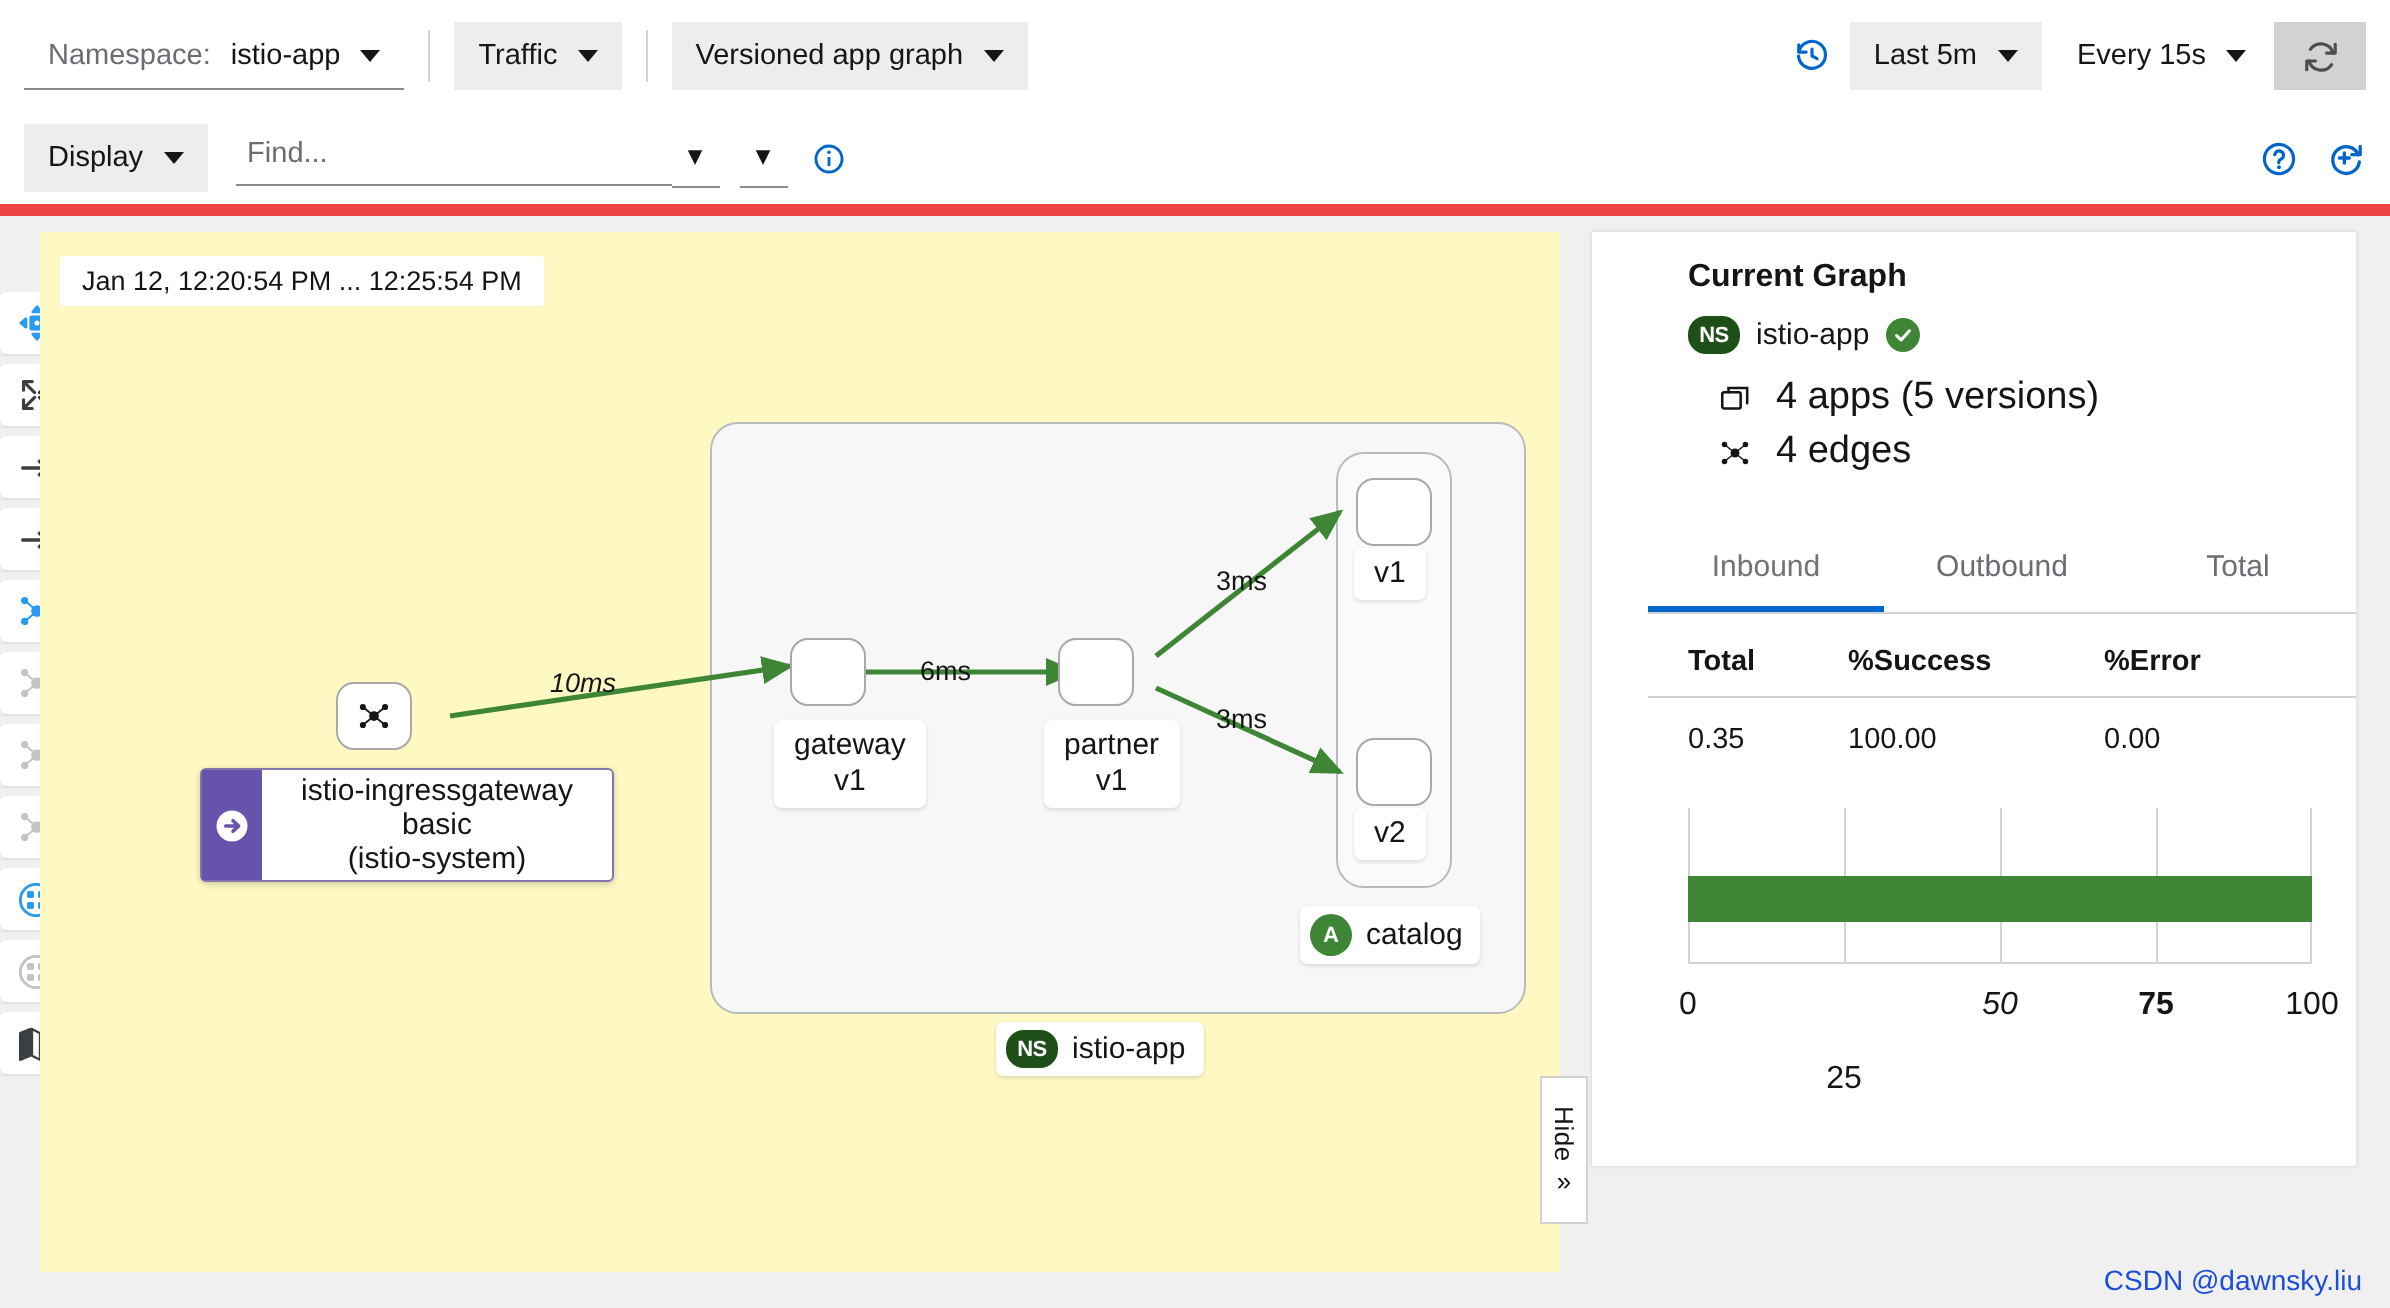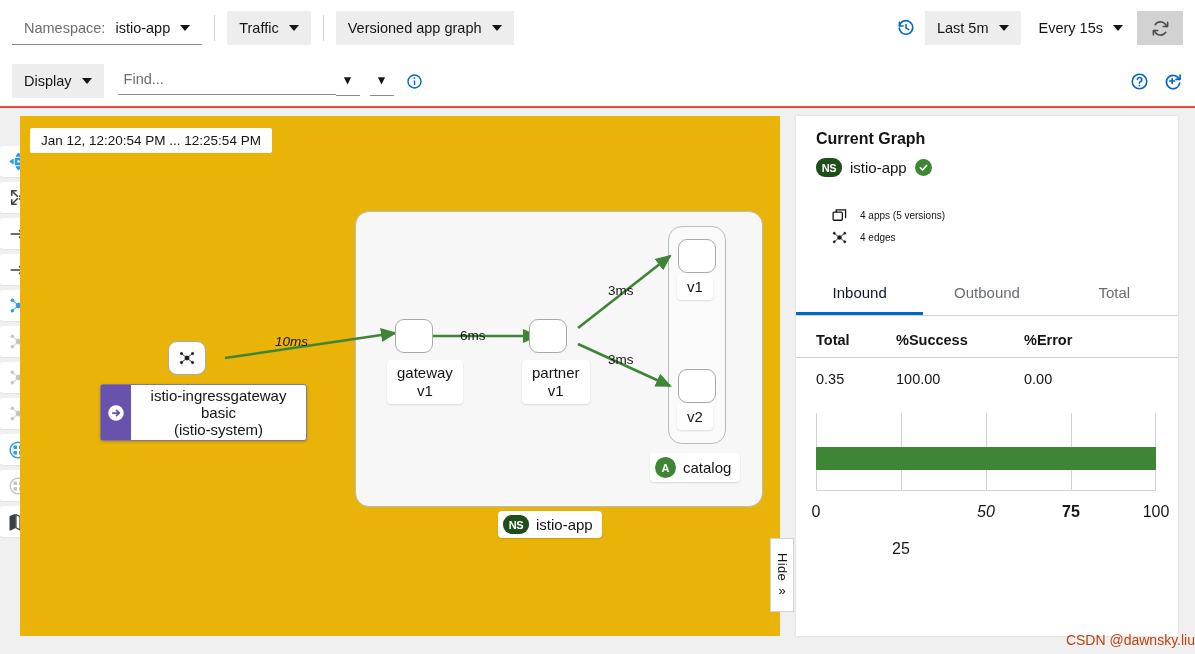--- a/index.html
+++ b/index.html
@@ -11,21 +11,21 @@
     font-size:14px;color:#151515;
     overflow:hidden;position:relative;
   }
   
   .toolbar{
     position:absolute;left:0;right:0;background:#ffffff;
     display:flex;align-items:center;
   }
   #toolbar-top{top:0;height:56px;padding:0 12px;box-sizing:border-box;}
   #toolbar-second{top:56px;height:52px;padding:0 12px;box-sizing:border-box;
-    border-bottom:2px solid #ef4444;}
+    border-bottom:6px solid #ef4444;}
   .ctl{
     display:flex;align-items:center;gap:10px;
     height:34px;padding:0 12px;box-sizing:border-box;
     font-size:14.5px;color:#151515;white-space:nowrap;cursor:pointer;
   }
   .ctl.plain{background:transparent;border:none;border-bottom:1px solid #8a8d90;}
   .ctl.grey{background:#ededed;border:none;}
   .caret{
     width:0;height:0;border-left:5px solid transparent;border-right:5px solid transparent;
     border-top:6px solid #151515;display:inline-block;
@@ -53,21 +53,21 @@
     width:24px;height:32px;border:none;border-bottom:1px solid #8a8d90;
     background:#fff;display:flex;align-items:center;justify-content:center;cursor:pointer;
   }
   .chev{font-size:13px;color:#151515;line-height:1;font-weight:bold;}
   .hidewrap input{width:230px;}
   .info-i{margin-left:12px;display:inline-flex;color:#06c;cursor:pointer;}
   .blue-ic{color:#06c;display:inline-flex;cursor:pointer;}
   
   #graph-canvas{
     position:absolute;left:20px;top:116px;width:760px;height:520px;
-    background:#eab308;
+    background:#fef9c3;
   }
   #time-range-badge{
     position:absolute;left:10px;top:12px;background:#fff;color:#151515;
     font-size:13.5px;padding:5px 11px;border-radius:2px;
   }
   
   #graph-tool-rail{
     position:absolute;left:0px;top:146px;display:flex;flex-direction:column;gap:5px;
   }
   .rail-btn{
@@ -118,37 +118,38 @@
   }
   #ingressgateway-text{
     flex:1;display:flex;align-items:center;justify-content:center;
     font-size:15px;line-height:17px;text-align:center;color:#151515;white-space:pre-line;
   }
   .edge-label{
     position:absolute;font-size:13.5px;color:#151515;background:transparent;
   }
   
   #side-panel{
-    position:absolute;left:796px;top:116px;width:382px;height:520px;
+    position:absolute;left:796px;top:116px;width:382px;height:467px;
     background:#fff;box-sizing:border-box;
     box-shadow:0 0 2px rgba(0,0,0,.14);
+    padding-left:28px;
   }
   #side-panel-header{padding:14px 20px 14px 20px;}
   #side-panel-title{font-size:16px;font-weight:bold;color:#151515;margin-bottom:10px;}
   #side-panel-ns{display:flex;align-items:center;gap:8px;font-size:15px;color:#151515;}
   .check-circle{width:17px;height:17px;border-radius:50%;background:#3e8635;
     display:flex;align-items:center;justify-content:center;}
-  #side-panel-stats{margin:30px 0 2px 14px;font-size:10px;color:#151515;}
+  #side-panel-stats{margin:11px 0 2px 14px;font-size:19px;color:#151515;}
   .stat-row{display:flex;align-items:center;gap:12px;margin-bottom:5px;}
   .stat-ic{width:18px;display:flex;align-items:center;justify-content:center;}
   #side-tabs{display:flex;border-bottom:1px solid #d2d2d2;margin-top:6px;}
   .tab{
     flex:1;text-align:center;padding:13px 0 11px 0;font-size:15px;color:#6a6e73;cursor:pointer;
   }
-  .tab.active{color:#0f172a;border-bottom:3px solid #06c;}
+  .tab.active{color:#737373;border-bottom:3px solid #06c;}
   #metrics-title{font-size:15px;font-weight:bold;padding:14px 0 0 20px;color:#151515;}
   #metrics-table{width:100%;border-collapse:collapse;margin-top:10px;}
   #metrics-table th{
     text-align:left;font-size:14.5px;font-weight:bold;color:#151515;
     padding:6px 0 9px 0;border-bottom:1px solid #d2d2d2;
   }
   #metrics-table td{font-size:14.5px;color:#151515;padding:13px 0 6px 0;}
   #metrics-table th:nth-child(1),#metrics-table td:nth-child(1){padding-left:20px;width:80px;}
   #metrics-table th:nth-child(2),#metrics-table td:nth-child(2){width:128px;}
   
@@ -164,21 +165,21 @@
   
   #hide-tab{
     position:absolute;left:770px;top:538px;width:24px;height:74px;background:#fff;
     border:1px solid #d2d2d2;box-sizing:border-box;display:flex;flex-direction:column;
     align-items:center;justify-content:center;gap:4px;cursor:pointer;
   }
   #hide-tab-label{
     writing-mode:vertical-rl;font-size:13px;color:#151515;letter-spacing:.3px;
   }
   #watermark{
-    position:absolute;right:0;bottom:6px;color:#c2410c;font-size:14px;
+    position:absolute;right:14px;bottom:6px;color:#1d4ed8;font-size:14px;
   }
 </style>
 </head>
 <body>
 
 <div class="toolbar" id="toolbar-top">
 
   <div class="ctl plain" id="namespace-selector">
     <span class="label-muted">Namespace:</span>
     <span>istio-app</span>

